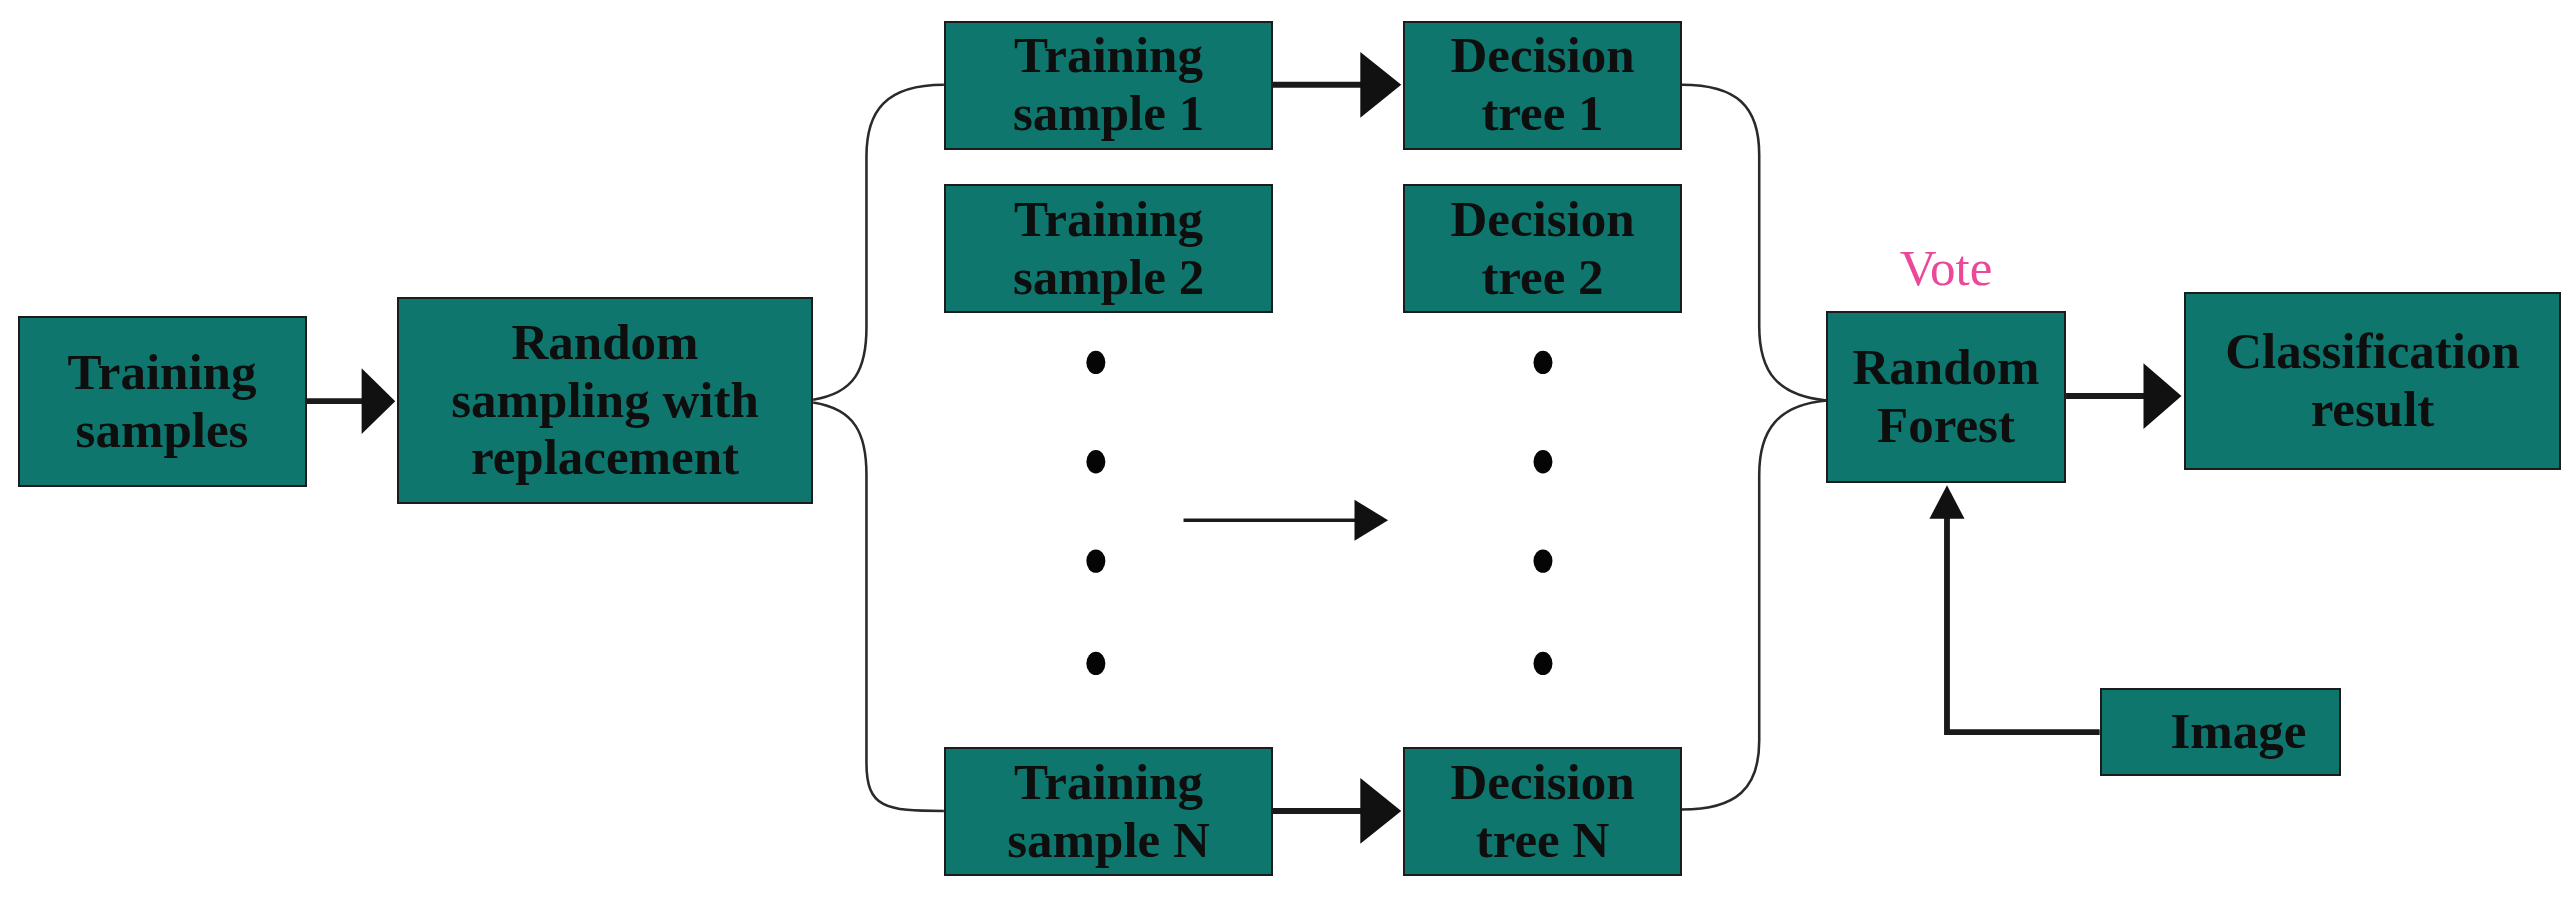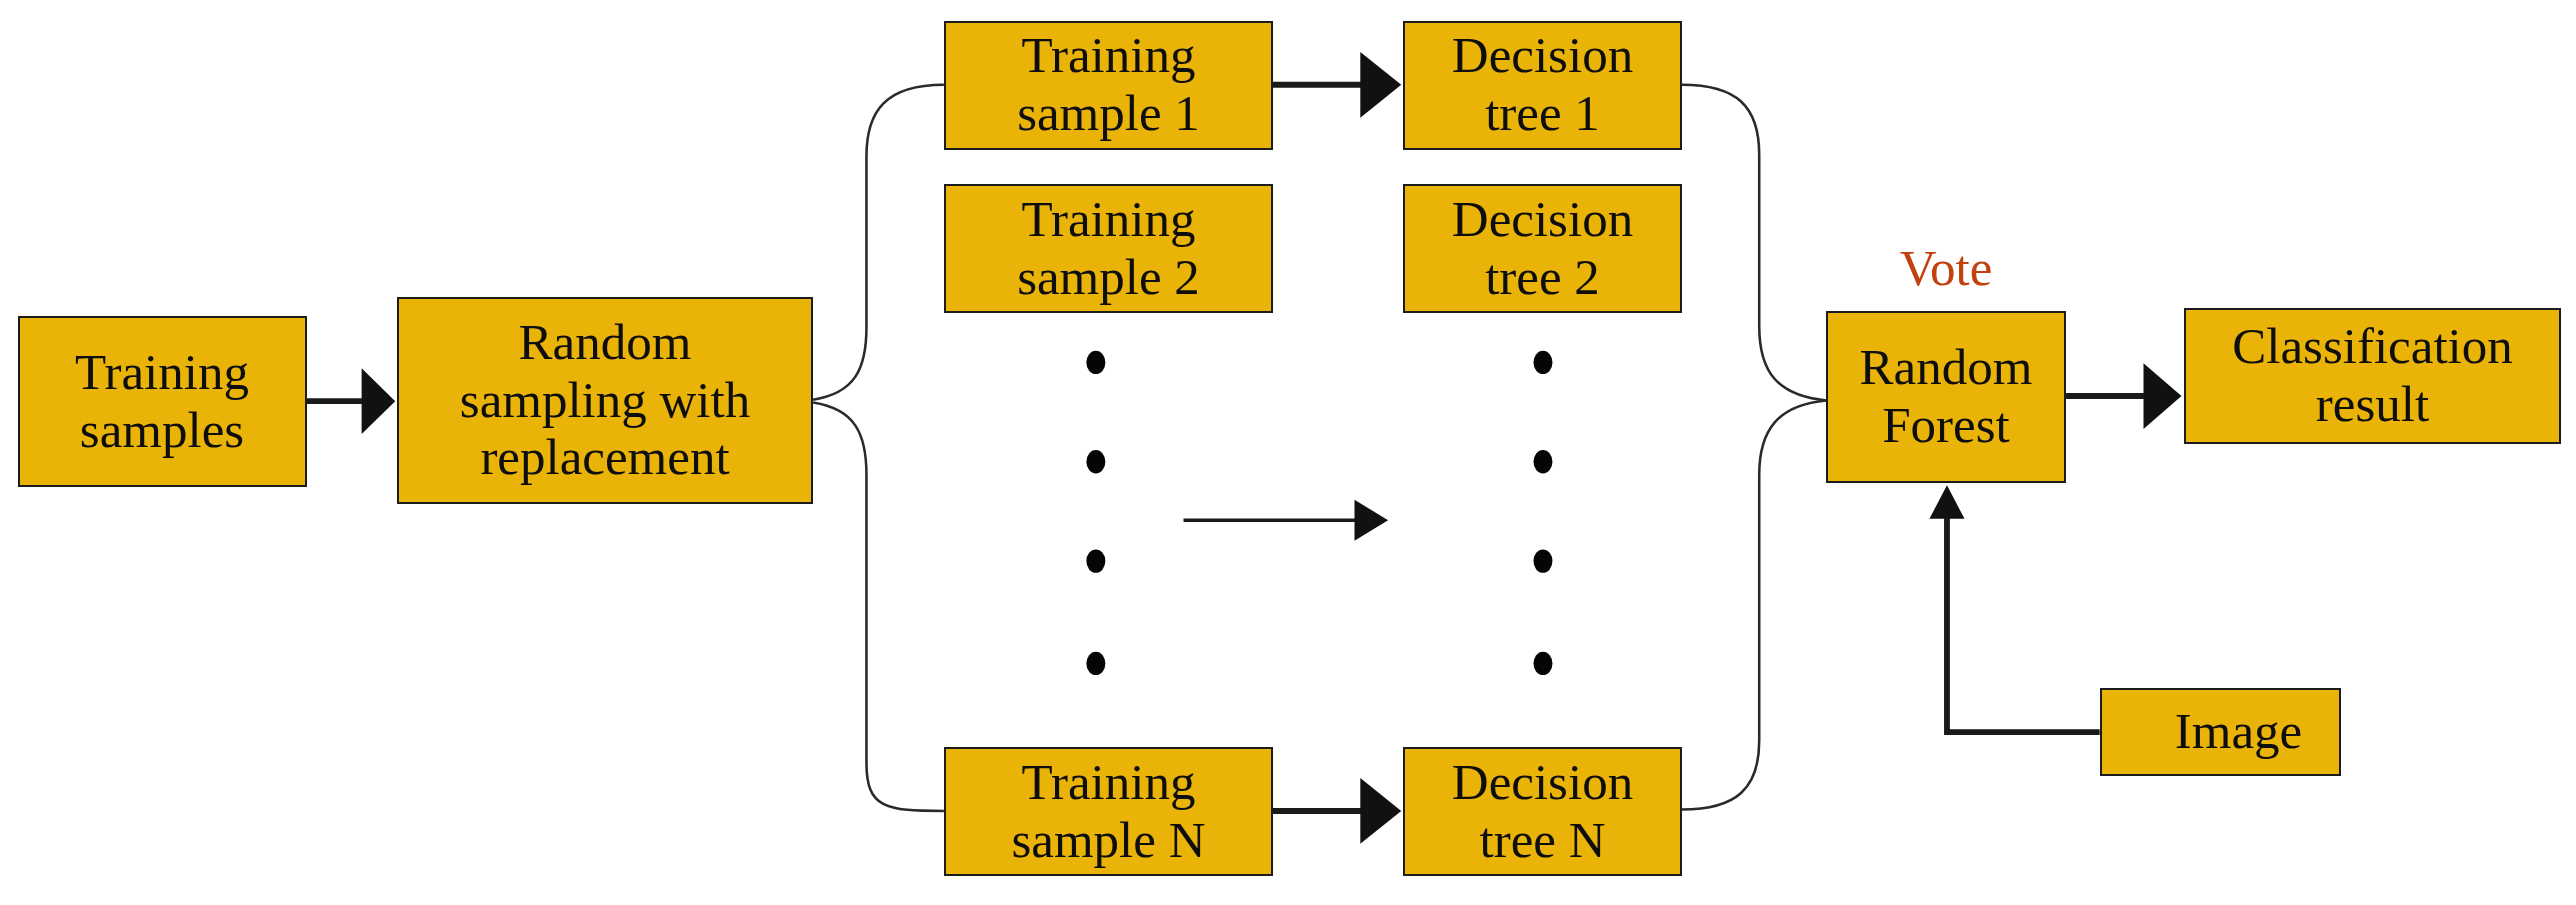--- a/index.html
+++ b/index.html
@@ -16,40 +16,41 @@
     font-family: "Liberation Serif", "DejaVu Serif", serif;
   }
   #connectors {
     position: absolute;
     left: 0;
     top: 0;
   }
   .node {
     position: absolute;
     box-sizing: border-box;
-    background: #eab308;
+    background: #0f766e;
     border: 2.9px solid #1c1c1c;
     display: flex;
     align-items: center;
     justify-content: center;
     text-align: center;
     font-size: 51px;
     line-height: 1.13;
     color: #0e0e0e;
     white-space: pre-line;
+    font-weight: bold;
   }
   .floating-label {
     position: absolute;
     display: flex;
     align-items: center;
     justify-content: center;
     text-align: center;
     font-size: 51px;
     line-height: 1.1;
-    color: #c2410c;
+    color: #ec4899;
     white-space: pre-line;
   }
   .shaft { stroke: #1a1a1a; fill: none; }
   .head  { fill: #111111; stroke: none; }
   .brace { stroke: #2a2a2a; stroke-width: 3.5; fill: none; }
   .dot   { fill: #050505; }
 </style>
 </head>
 <body>
 
@@ -133,21 +134,21 @@
 
   <div class="node" style="left:1403px; top:184px; width:279px; height:129px;">Decision
 tree 2</div>
 
   <div class="node" style="left:1403px; top:747px; width:279px; height:129px;">Decision
 tree N</div>
 
   <div class="node" style="left:1826px; top:311px; width:240px; height:172px;">Random
 Forest</div>
 
-  <div class="node" style="left:2184px; top:308px; width:377px; height:136px;">Classification
+  <div class="node" style="left:2184px; top:292px; width:377px; height:178px;">Classification
 result</div>
 
   <div class="node" style="left:2100px; top:688px; width:241px; height:88px;padding-left:36px;">Image</div>
 
   <div class="floating-label" style="left:1826px; top:238px; width:240px; height:61px;">Vote</div>
 
 </div>
 
 
 </body></html>

